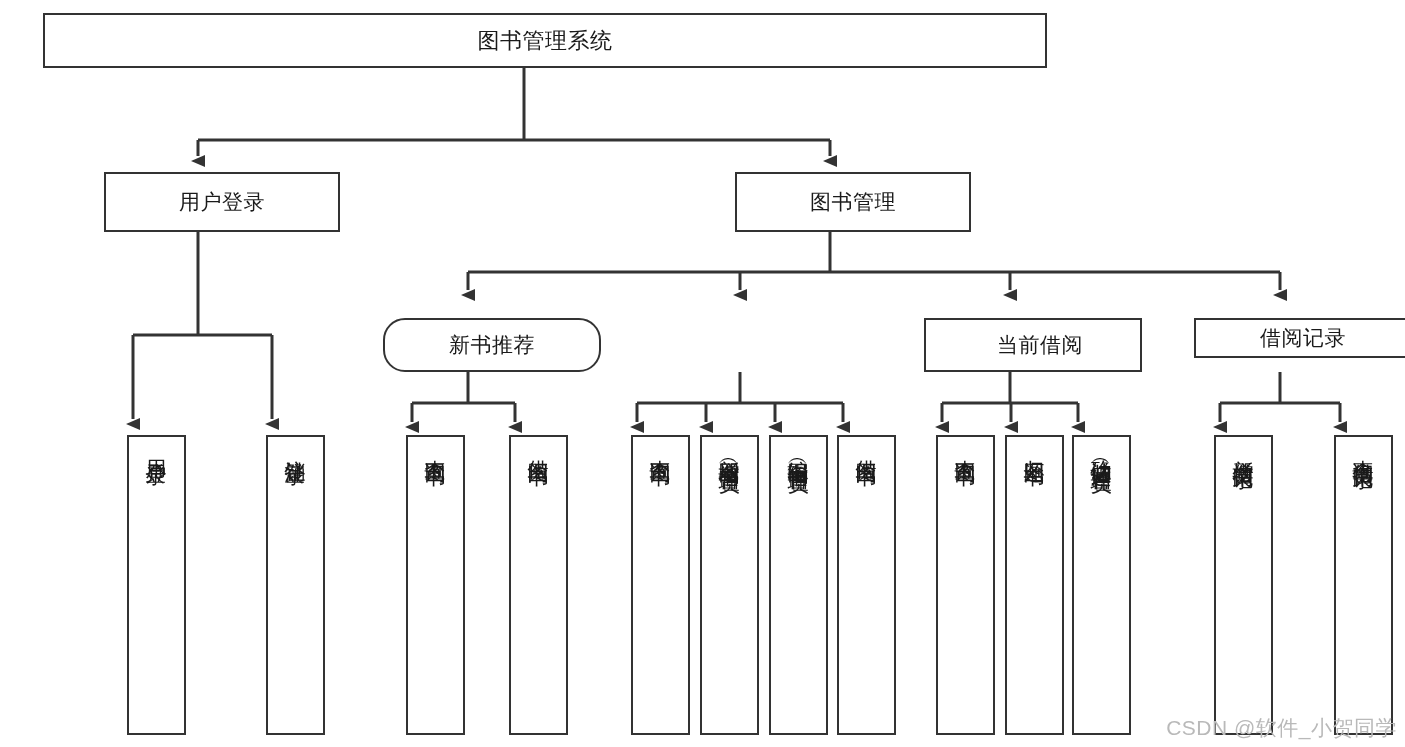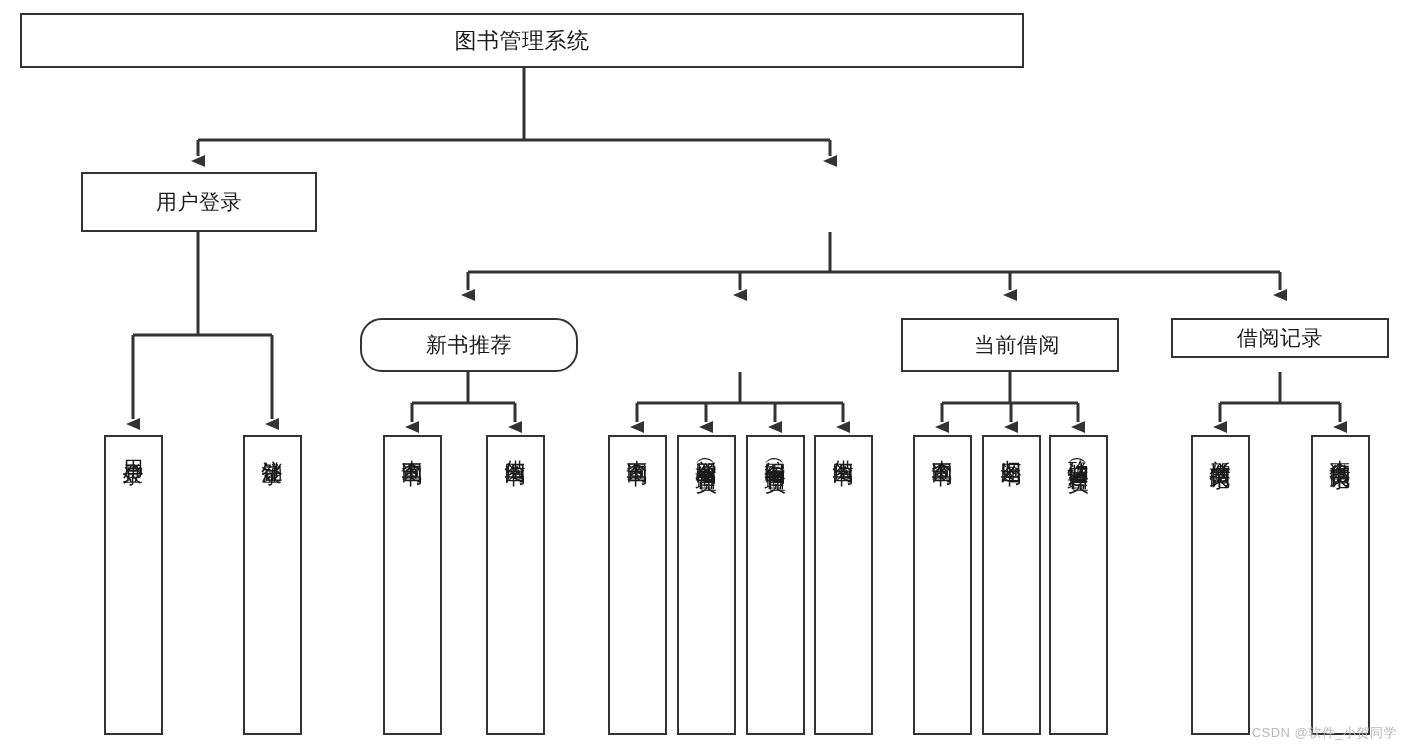--- a/index.html
+++ b/index.html
@@ -26,20 +26,21 @@
   }
   .node-box {
     position: absolute;
     box-sizing: border-box;
     border: 2px solid #333333;
     background: #ffffff;
     display: flex;
     align-items: center;
     justify-content: center;
     overflow: hidden;
+    margin-left: 23px;
   }
   .node-label {
     font-size: 21px;
     color: #1a1a1a;
     line-height: 1.15;
     white-space: nowrap;
     letter-spacing: 0.5px;
   }
   .node-box.vertical {
     align-items: flex-start;
@@ -55,21 +56,21 @@
     line-height: 1.1;
     max-height: 100%;
   }
   .root-label {
     font-size: 22px;
   }
   #watermark {
     position: absolute;
     right: 8px;
     bottom: 5px;
-    font-size: 13px;
+    font-size: 21px;
     color: #b9b9b9;
     white-space: nowrap;
     letter-spacing: 0.5px;
   }
 </style>
 </head>
 <body>
 
 <div id="canvas">
 
@@ -123,20 +124,23 @@
     </g>
   </svg>
 
   <div class="node-box" style="left:20px; top:13px; width:1004px; height:55px;">
     <span class="node-label root-label">图书管理系统</span>
   </div>
 
   <div class="node-box" style="left:81px; top:172px; width:236px; height:60px;">
     <span class="node-label">用户登录</span>
   </div>
+  <div class="node-box" style="left:712px; top:172px; width:236px; height:60px;">
+    <span class="node-label">图书管理</span>
+  </div>
 
   <div class="node-box" style="left:360px; top:318px; width:218px; height:54px;border-radius:22px;">
     <span class="node-label">新书推荐</span>
   </div>
   <div class="node-box" style="left:901px; top:318px; width:218px; height:54px;padding-left:14px;">
     <span class="node-label">当前借阅</span>
   </div>
   <div class="node-box" style="left:1171px; top:318px; width:218px; height:40px;text-align:center;">
     <span class="node-label">借阅记录</span>
   </div>

